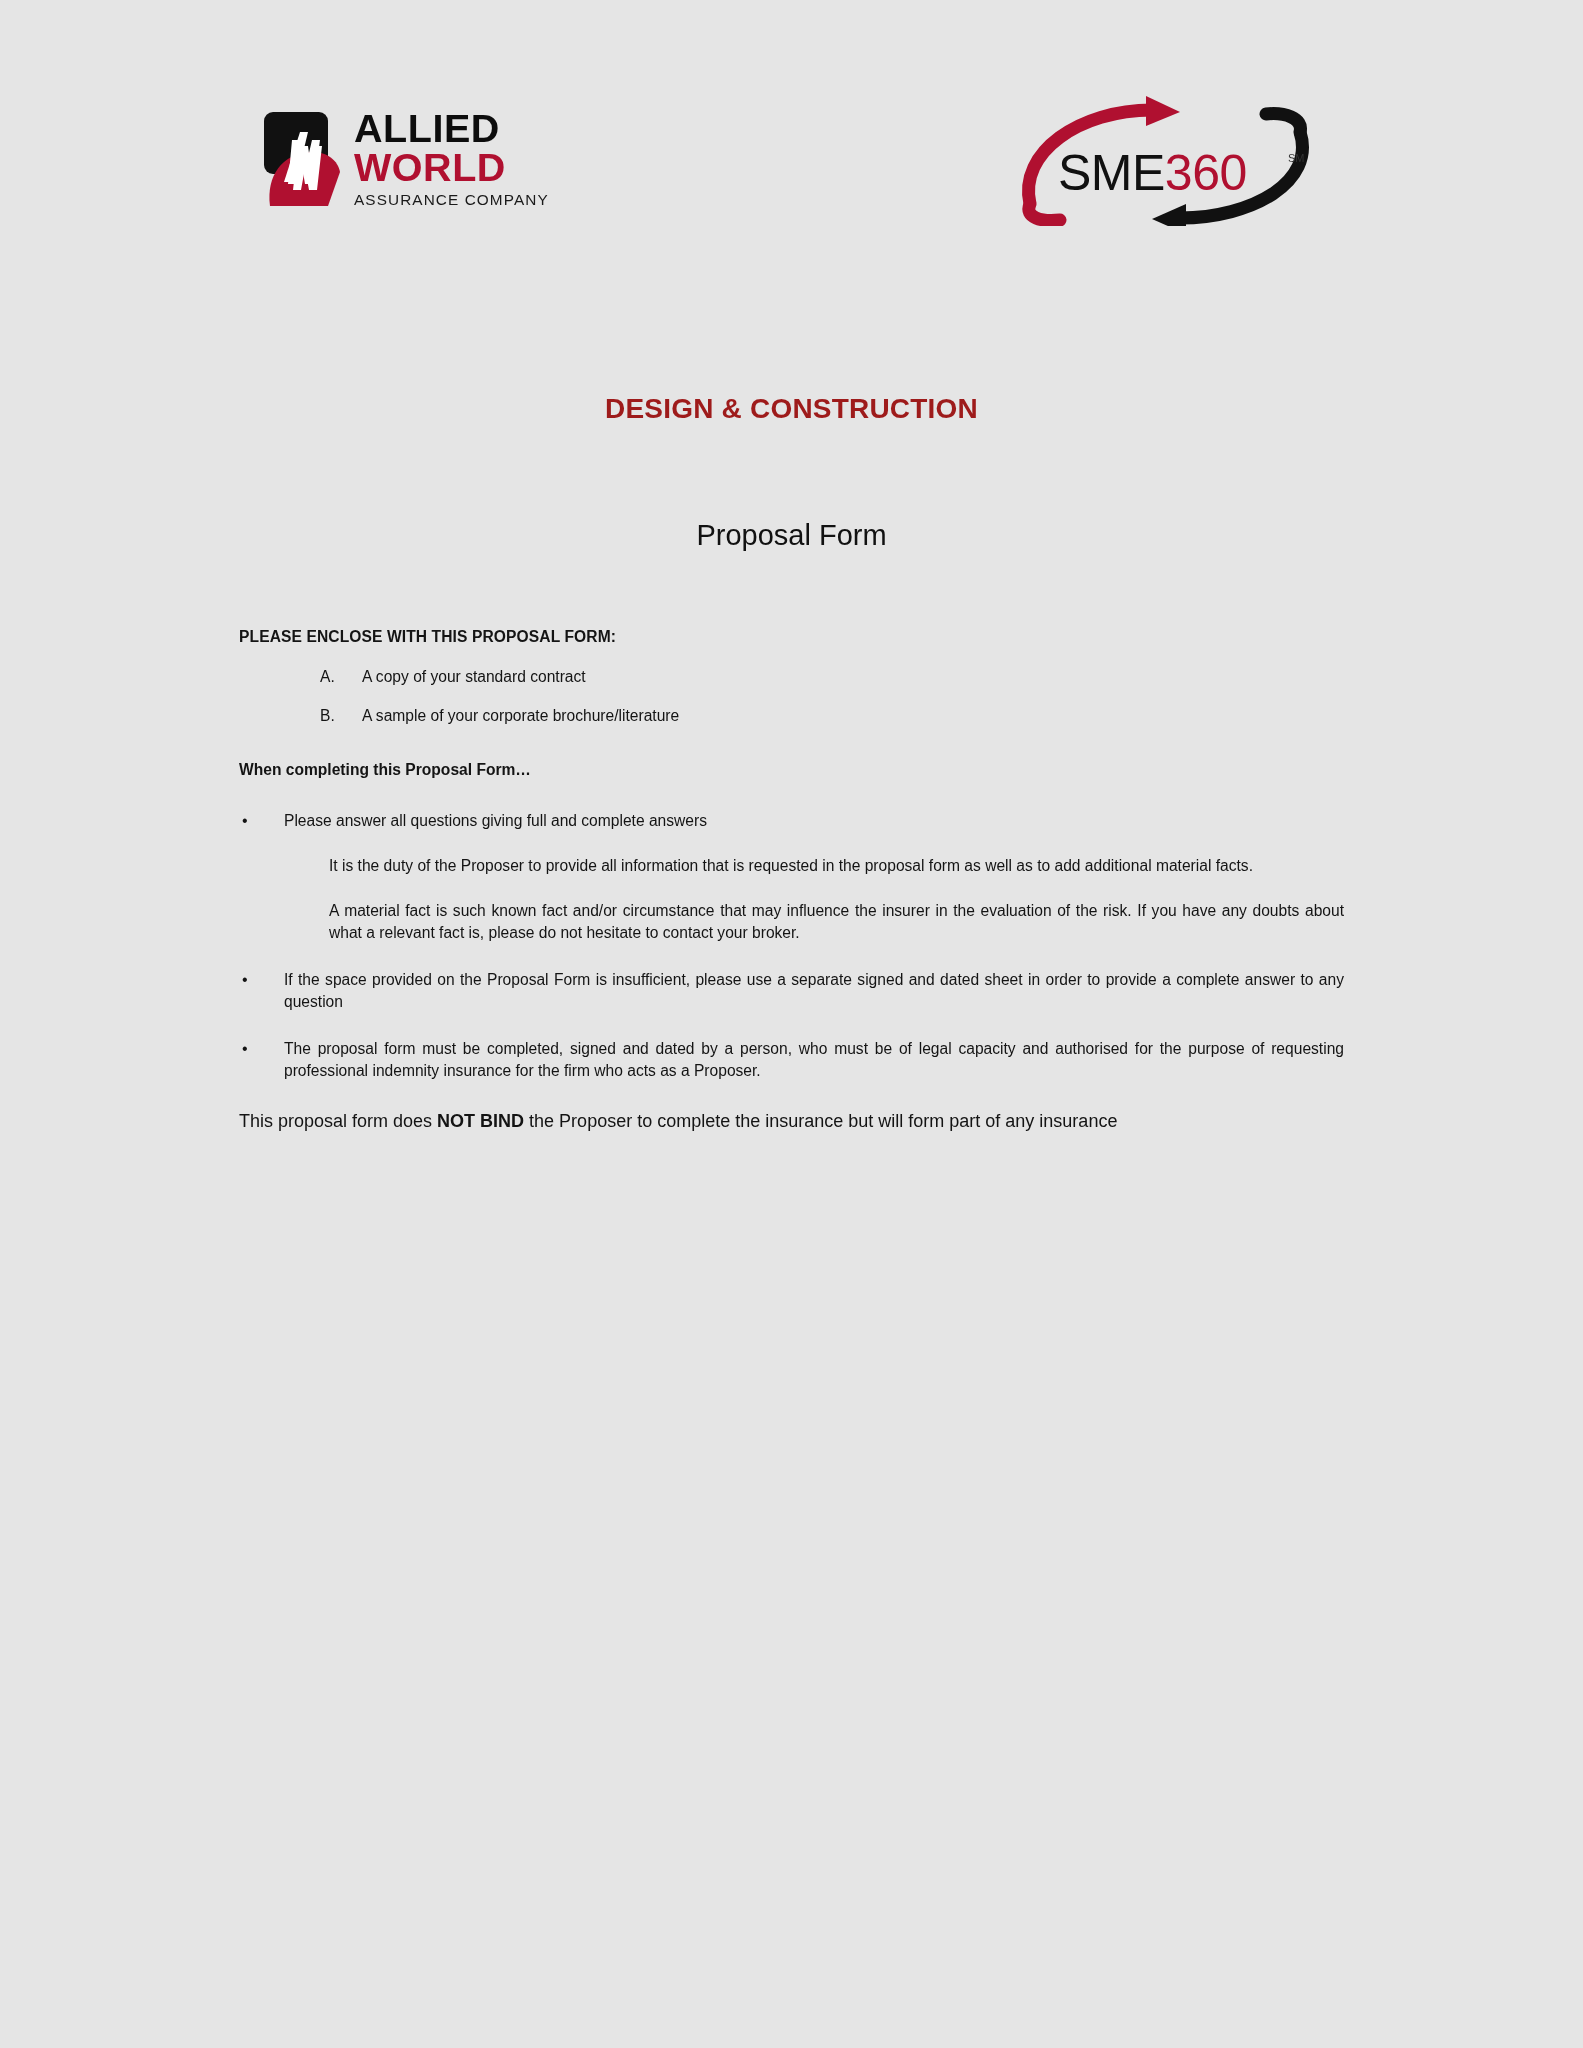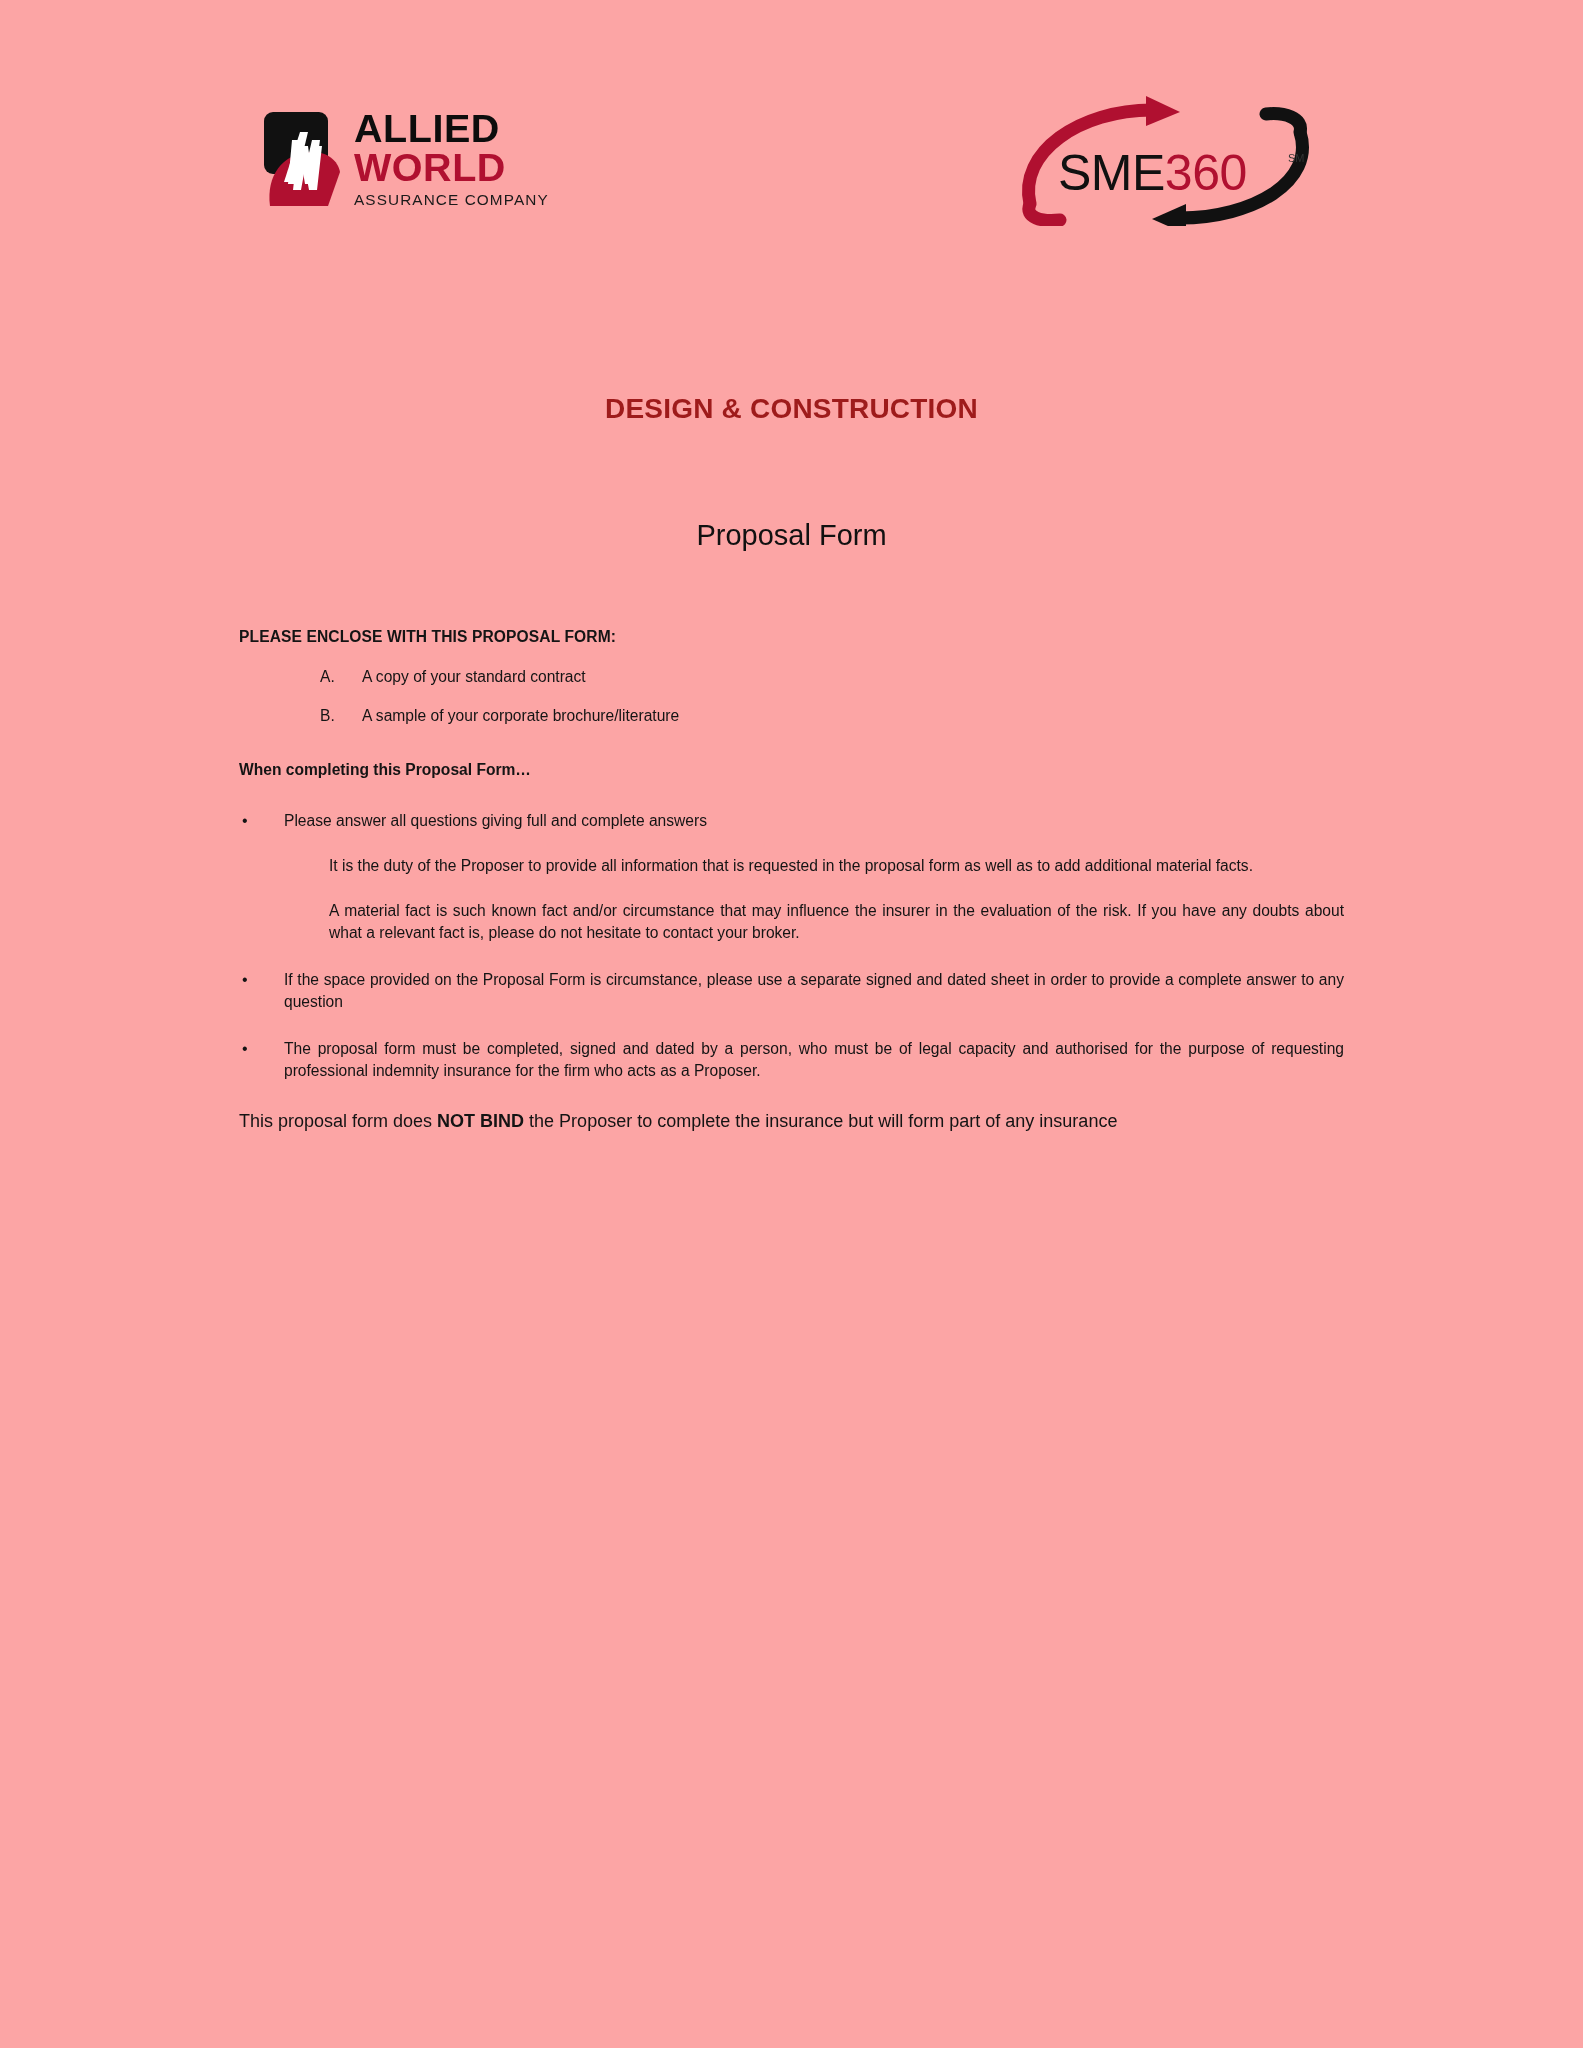--- a/index.html
+++ b/index.html
@@ -9,21 +9,21 @@
   }
   body {
     font-family: "Liberation Sans", sans-serif;
     color: #000000;
   }
 
   .page {
     position: relative;
     width: 1583px;
     height: 2048px;
-    background: #fca5a5;
+    background: #e5e5e5;
     overflow: hidden;
     box-sizing: border-box;
   }
 
   
   .header {
     position: absolute;
     top: 0;
     left: 0;
     width: 1583px;
@@ -294,21 +294,21 @@
 
       <li class="bullet-item">
         <span class="bullet-dot">•</span>
         <span class="bullet-text">Please answer all questions giving full and complete answers</span>
         <div class="sub-para">It is the duty of the Proposer to provide all information that is requested in the proposal form as well as to add additional material facts.</div>
         <div class="sub-para">A material fact is such known fact and/or circumstance that may influence the insurer in the evaluation of the risk.  If you have any doubts about what a relevant fact is, please do not hesitate to contact your broker.</div>
       </li>
 
       <li class="bullet-item">
         <span class="bullet-dot">•</span>
-        <div class="bullet-text justify">If the space provided on the Proposal Form is circumstance, please use a separate signed and dated sheet in order to provide a complete answer to any question</div>
+        <div class="bullet-text justify">If the space provided on the Proposal Form is insufficient, please use a separate signed and dated sheet in order to provide a complete answer to any question</div>
       </li>
 
       <li class="bullet-item">
         <span class="bullet-dot">•</span>
         <div class="bullet-text justify">The proposal form must be completed, signed and dated by a person, who must be of legal capacity and authorised for the purpose of requesting professional indemnity insurance for the firm who acts as a Proposer.</div>
       </li>
 
     </ul>
 
     <p class="closing-para"><span>This proposal form does </span><b>NOT BIND</b><span> the Proposer to complete the insurance but will form part of any insurance</span></p>

